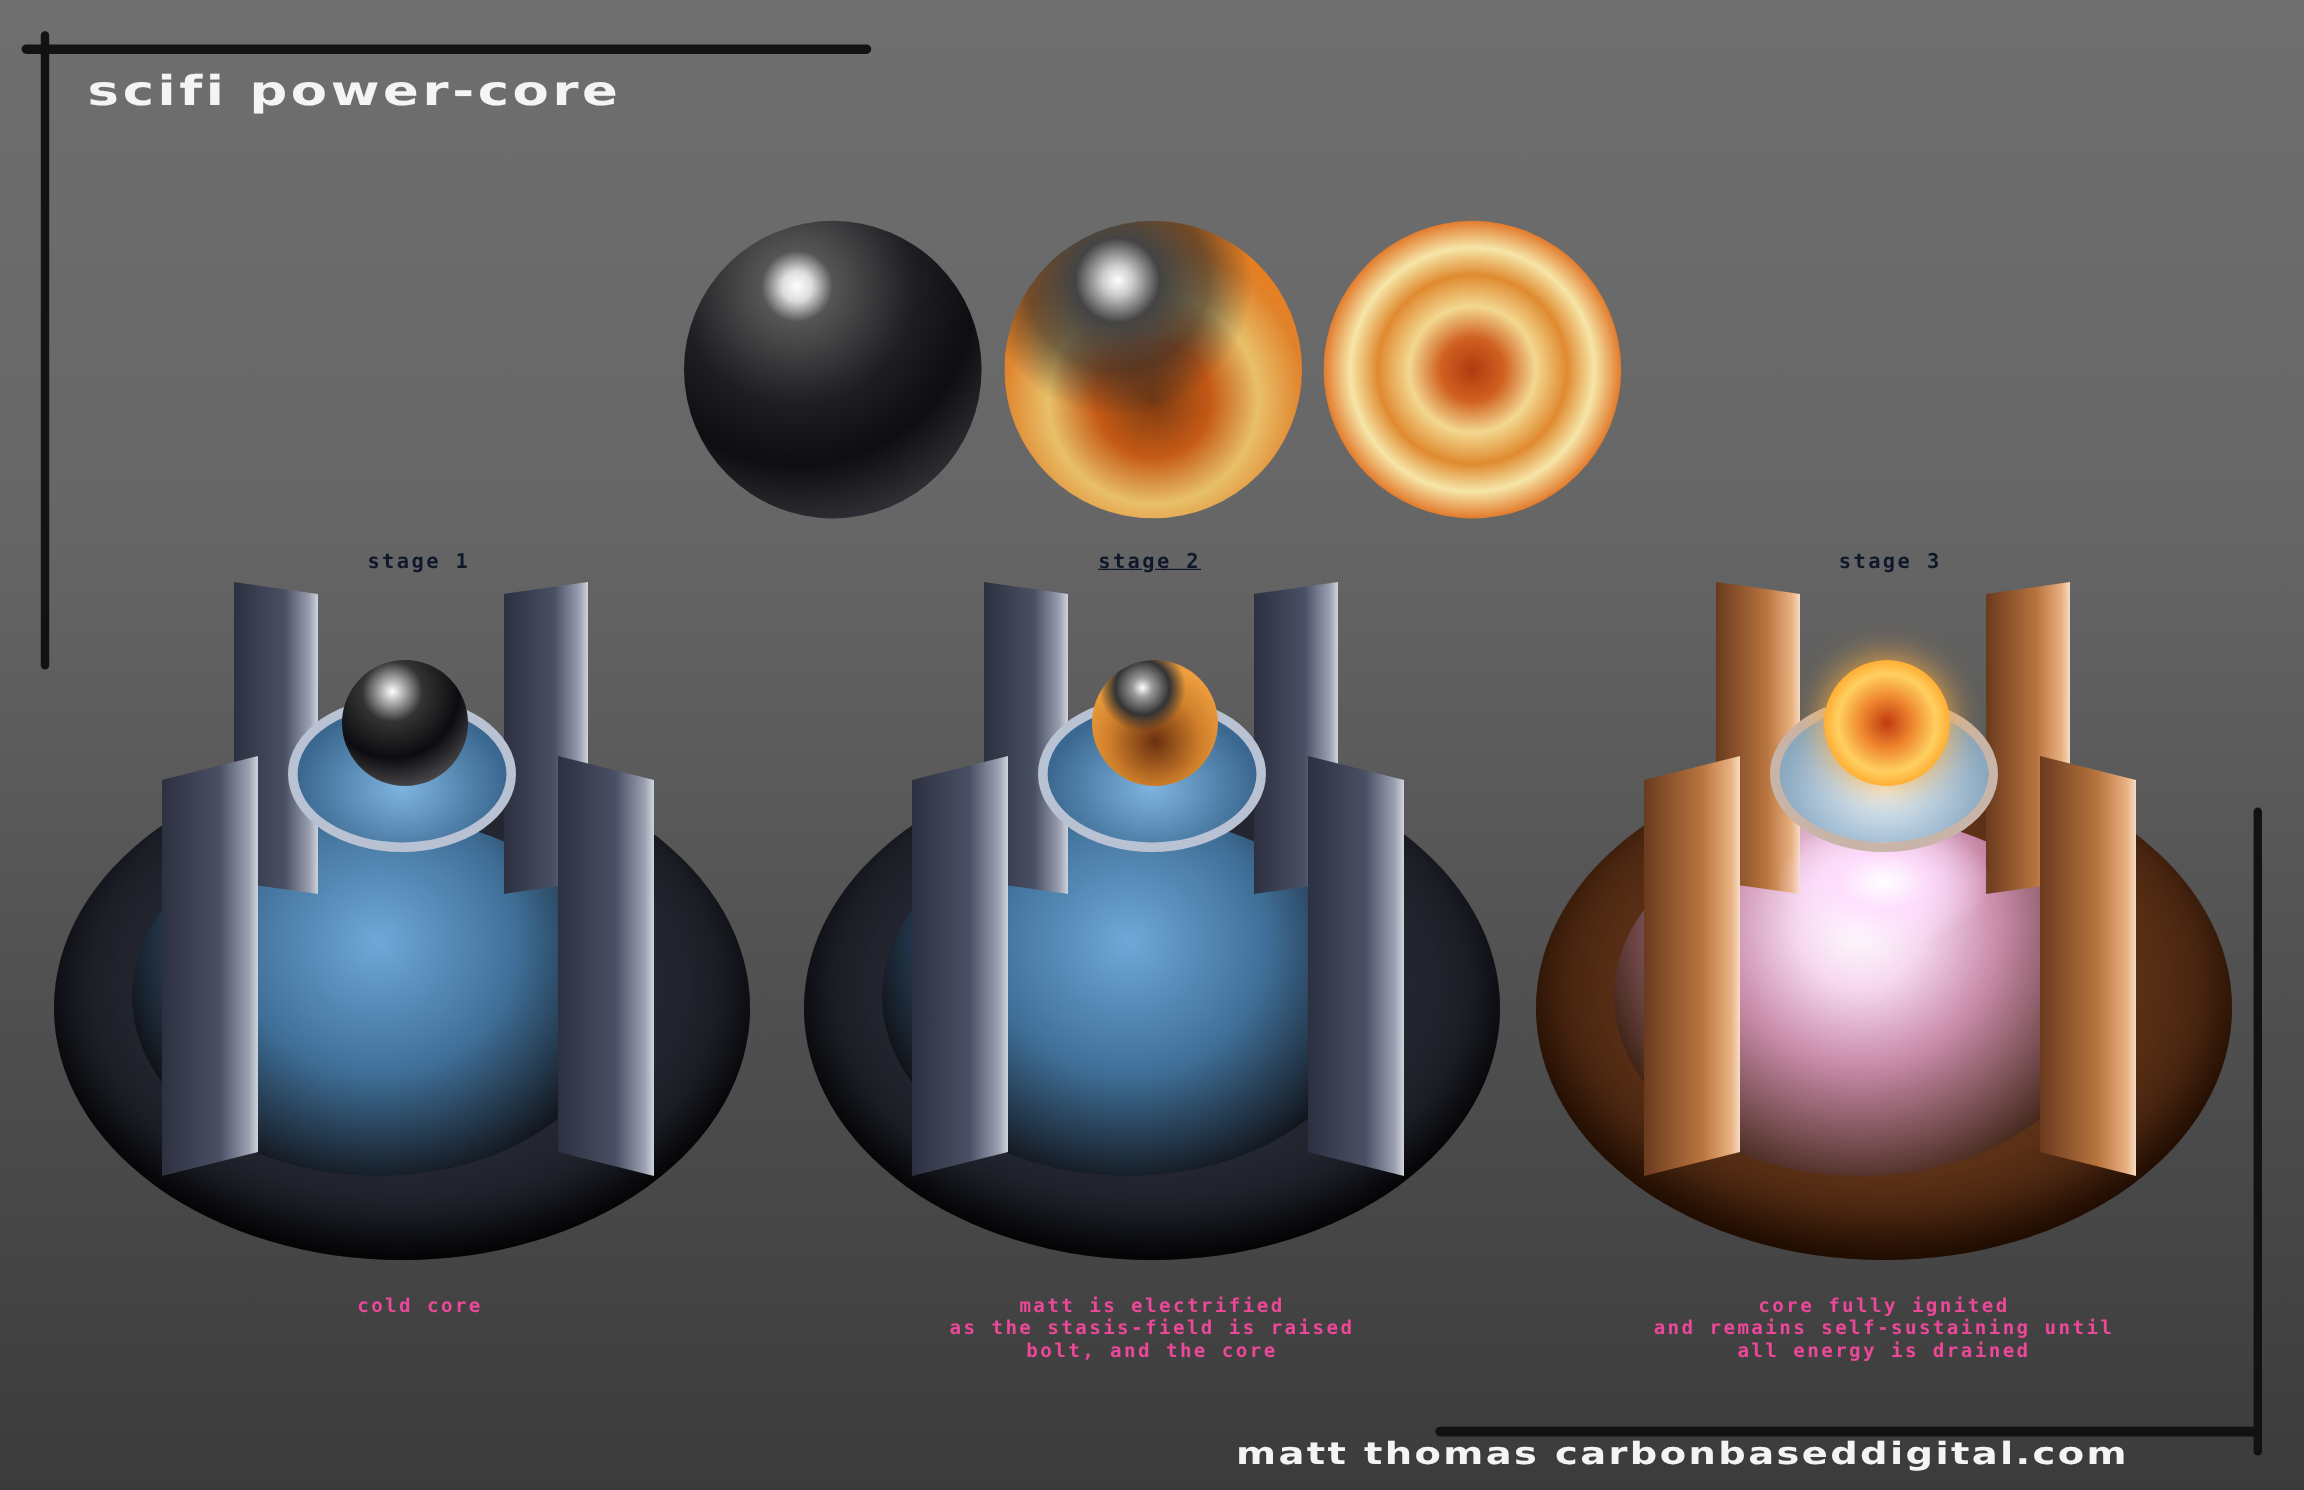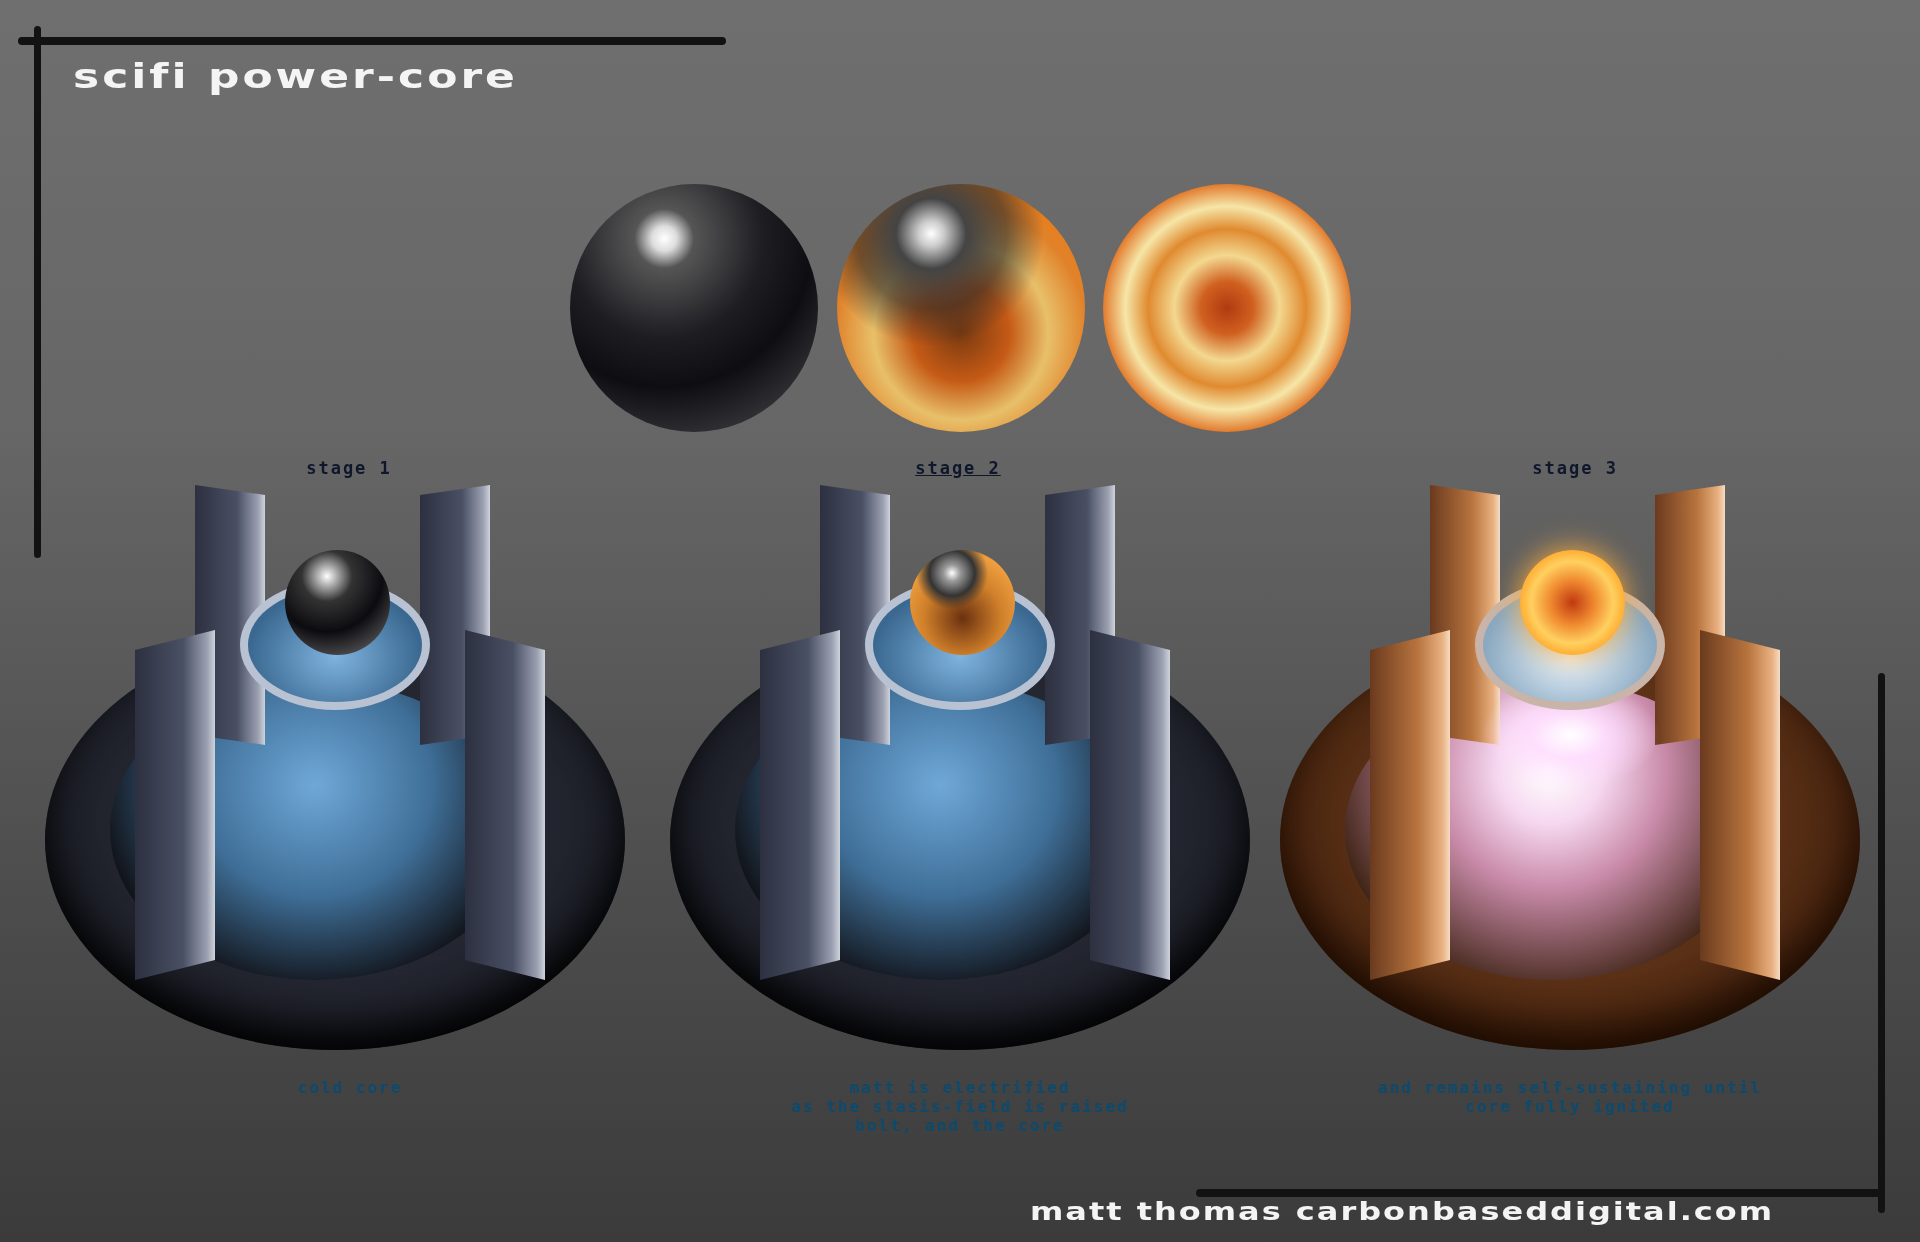--- a/index.html
+++ b/index.html
@@ -33,21 +33,21 @@
     border:8px solid #b8c2d2;box-sizing:border-box;}
   .cold .ring{background:radial-gradient(ellipse at 50% 60%,#7fb4e0,#3a6890 70%);}
   .hot .ring{border-color:#c8b4a8;background:radial-gradient(ellipse at 50% 60%,#e8f4ff,#8aa8c0 70%);}
   .core{position:absolute;left:260px;top:60px;width:105px;height:105px;border-radius:50%;}
   .core.c1{background:radial-gradient(circle at 40% 25%,#fff 0,#bbb 8%,#333 25%,#0c0c10 55%,#777 100%);}
   .core.c2{background:radial-gradient(circle at 40% 22%,#fff 0,#999 8%,#333 22%,transparent 35%),radial-gradient(circle at 50% 65%,#6a3010,#d0802a 45%,#f0a040 75%,#a04008 100%);}
   .core.c3{background:radial-gradient(circle at 50% 50%,#c03a10 0,#f08a30 30%,#ffd060 55%,#ff9a1a 80%,#d05a08 100%);box-shadow:0 0 30px #ffb040;}
   .glow{position:absolute;left:220px;top:190px;width:180px;height:110px;border-radius:50%;
     background:radial-gradient(ellipse,#fff 0,rgba(255,220,255,0.8) 30%,transparent 70%);}
   .caption{position:absolute;top:1078px;width:620px;text-align:center;font-size:16px;line-height:19px;
-    font-weight:bold;letter-spacing:2px;color:#0c4a6e;}
+    font-weight:bold;letter-spacing:2px;color:#ec4899;}
   .footer{position:absolute;left:1030px;top:1196px;font-family:"DejaVu Sans",sans-serif;font-size:32px;
     font-weight:bold;letter-spacing:2px;color:#f4f4f4;transform:scaleY(0.8);transform-origin:left top;}
 </style>
 </head>
 <body>
 
 <div class="line" style="left:18px;top:37px;width:708px;height:8px;"></div>
 <div class="line" style="left:34px;top:26px;width:7px;height:532px;"></div>
 <div class="line" style="left:1196px;top:1189px;width:688px;height:8px;"></div>
 <div class="line" style="left:1878px;top:673px;width:7px;height:540px;"></div>
@@ -98,17 +98,18 @@
 
 <div class="caption" style="left:40px;">
   <div>cold core</div>
 </div>
 <div class="caption" style="left:650px;">
   <div>matt is electrified</div>
   <div>as the stasis-field is raised</div>
   <div>bolt, and the core</div>
 </div>
 <div class="caption" style="left:1260px;">
+  <div>core fully ignited</div>
   <div>and remains self-sustaining until</div>
-  <div>core fully ignited</div>
+  <div>all energy is drained</div>
 </div>
 
 <div class="footer">matt thomas carbonbaseddigital.com</div>
 
 </body></html>

